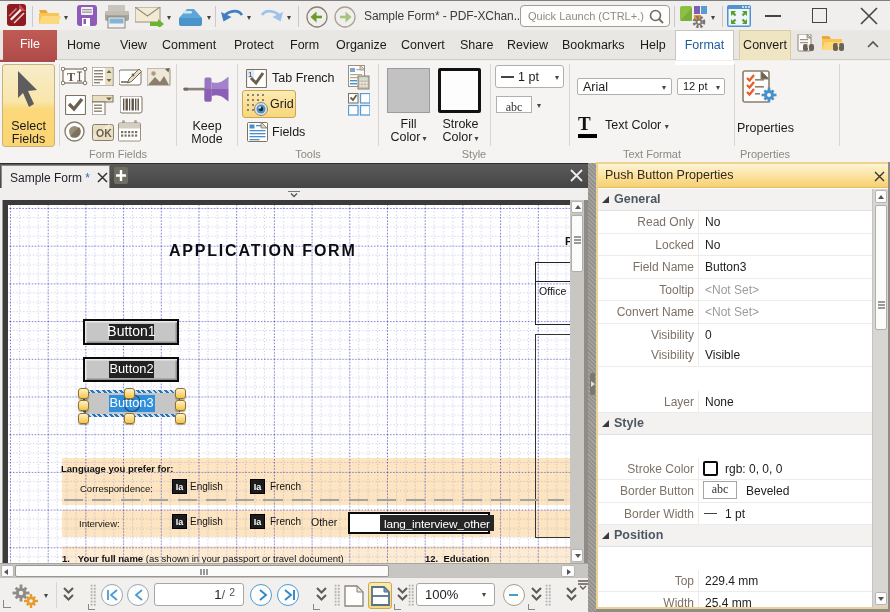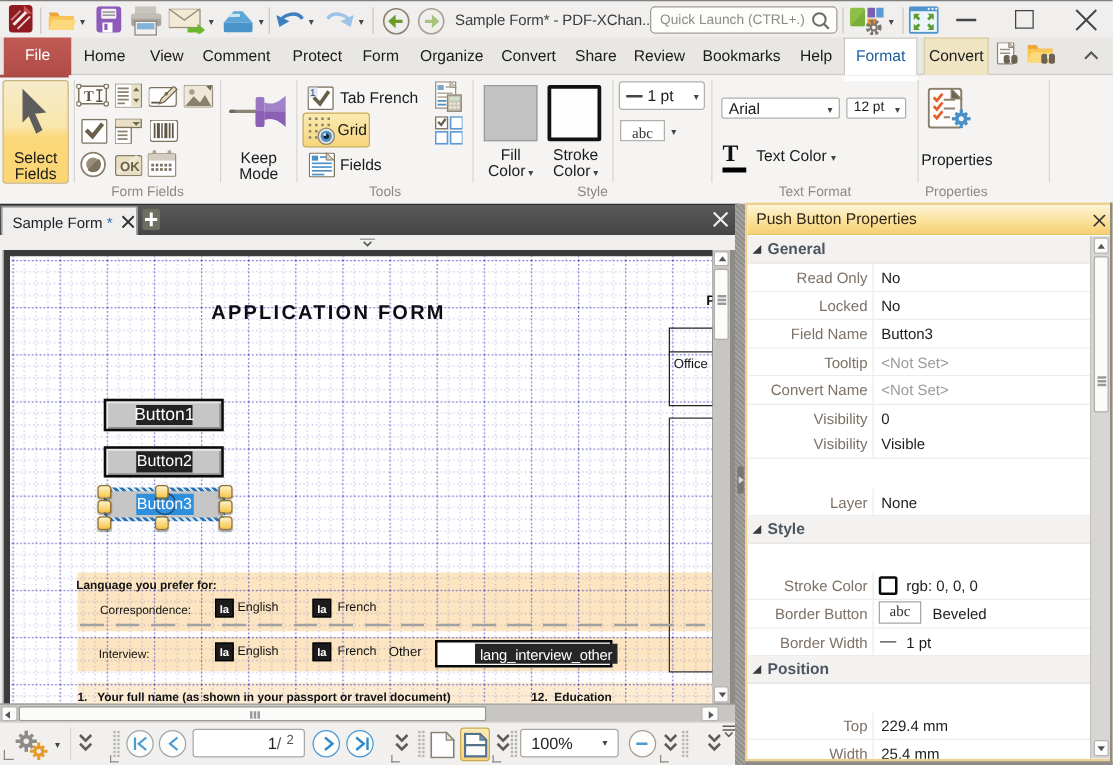--- a/index.html
+++ b/index.html
@@ -512,21 +512,21 @@
   <div class="ab" style="left:71px;top:313px;font-size:9.5px;color:#111">Interview:</div>
   <div class="cbx" style="left:164px;top:309px"></div>
   <div class="ab" style="left:182px;top:311px;font-size:10px;color:#111">English</div>
   <div class="cbx" style="left:242px;top:309px"></div>
   <div class="ab" style="left:262px;top:311px;font-size:10px;color:#111">French</div>
   <div class="ab" style="left:303px;top:311px;font-size:10.5px;color:#111">Other</div>
   <div class="ab" style="left:340px;top:307px;width:142px;height:22px;background:#fff;border:2.2px solid #0a0a0a">
     <div class="ab" style="left:30px;top:1px;width:114px;height:16px;background:#262626"></div>
     <div class="ab" style="left:34px;top:3px;font-size:11.8px;letter-spacing:-0.15px;color:#fff">lang_interview_other</div>
   </div>
-  <div class="ab" style="left:54px;top:348px;font-size:9.5px;font-weight:bold;color:#111">1.&nbsp;&nbsp;&nbsp;Your full name <span style="font-weight:bold">(as shown in your passport or travel document)</span></div>
+  <div class="ab" style="left:54px;top:348px;font-size:9.5px;font-weight:bold;color:#111">1.&nbsp;&nbsp;&nbsp;Your full name <span style="font-weight:normal">(as shown in your passport or travel document)</span></div>
   <div class="ab" style="left:417px;top:348px;font-size:9.5px;font-weight:bold;color:#111">12.&nbsp;&nbsp;Education</div>
  </div>
 
  <div class="ab" id="vscroll" style="left:570px;top:0;width:14px;height:363px;background:#c8c6c3">
   <div class="ab" style="left:1px;top:1px;width:12px;height:12px;background:#fcfcfc;border:1px solid #b8b5b1;border-radius:2px">
         <div style="margin:3px 0 0 2.5px;width:0;height:0;border-left:3.5px solid transparent;border-right:3.5px solid transparent;border-bottom:4.5px solid #555"></div>
       </div>
   <div class="ab" style="left:1px;top:15px;width:12px;height:57px;background:#fbfbfa;border:1px solid #b0ada9;border-radius:2px">
         <div style="margin:20px 0 0 2px;width:7px;height:1.5px;background:#9a9a9a;box-shadow:0 3px 0 #9a9a9a,0 6px 0 #9a9a9a"></div>
       </div>

